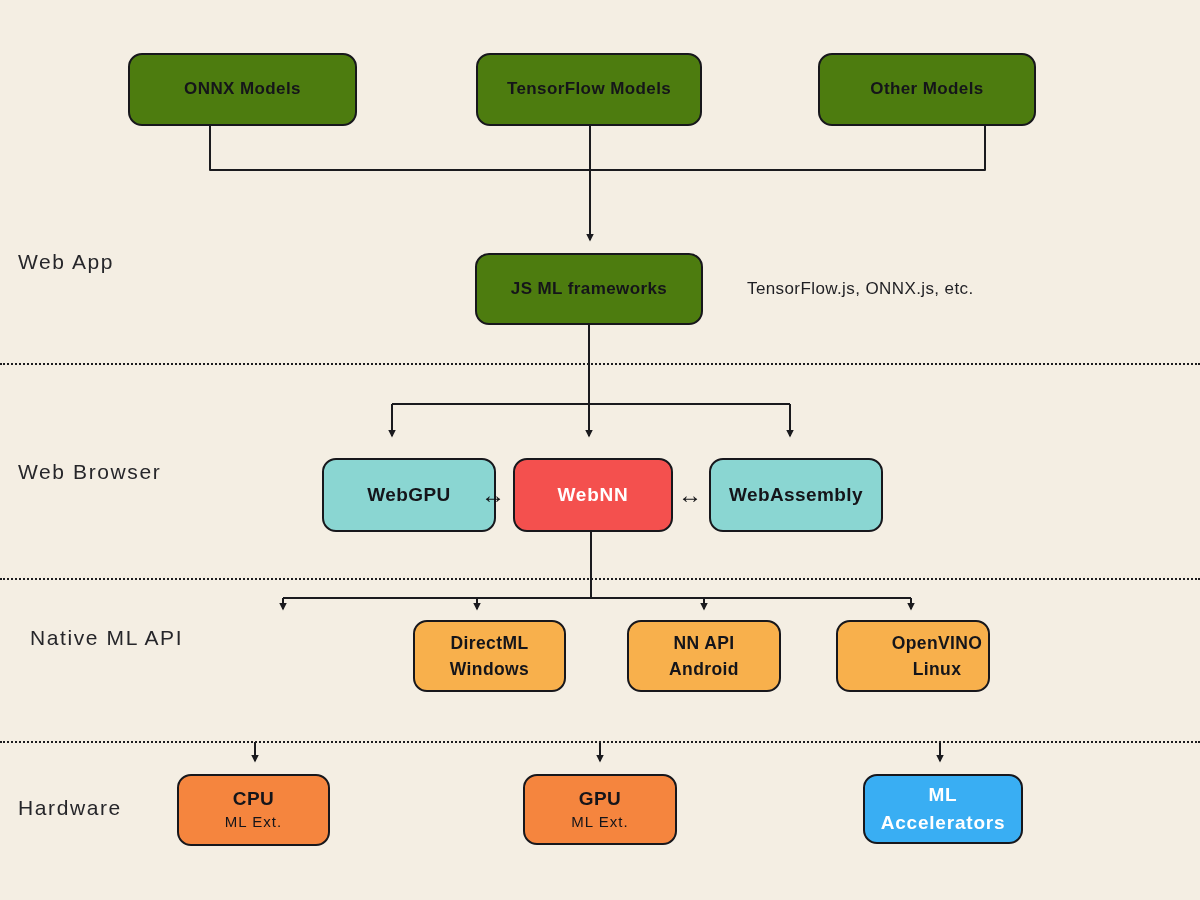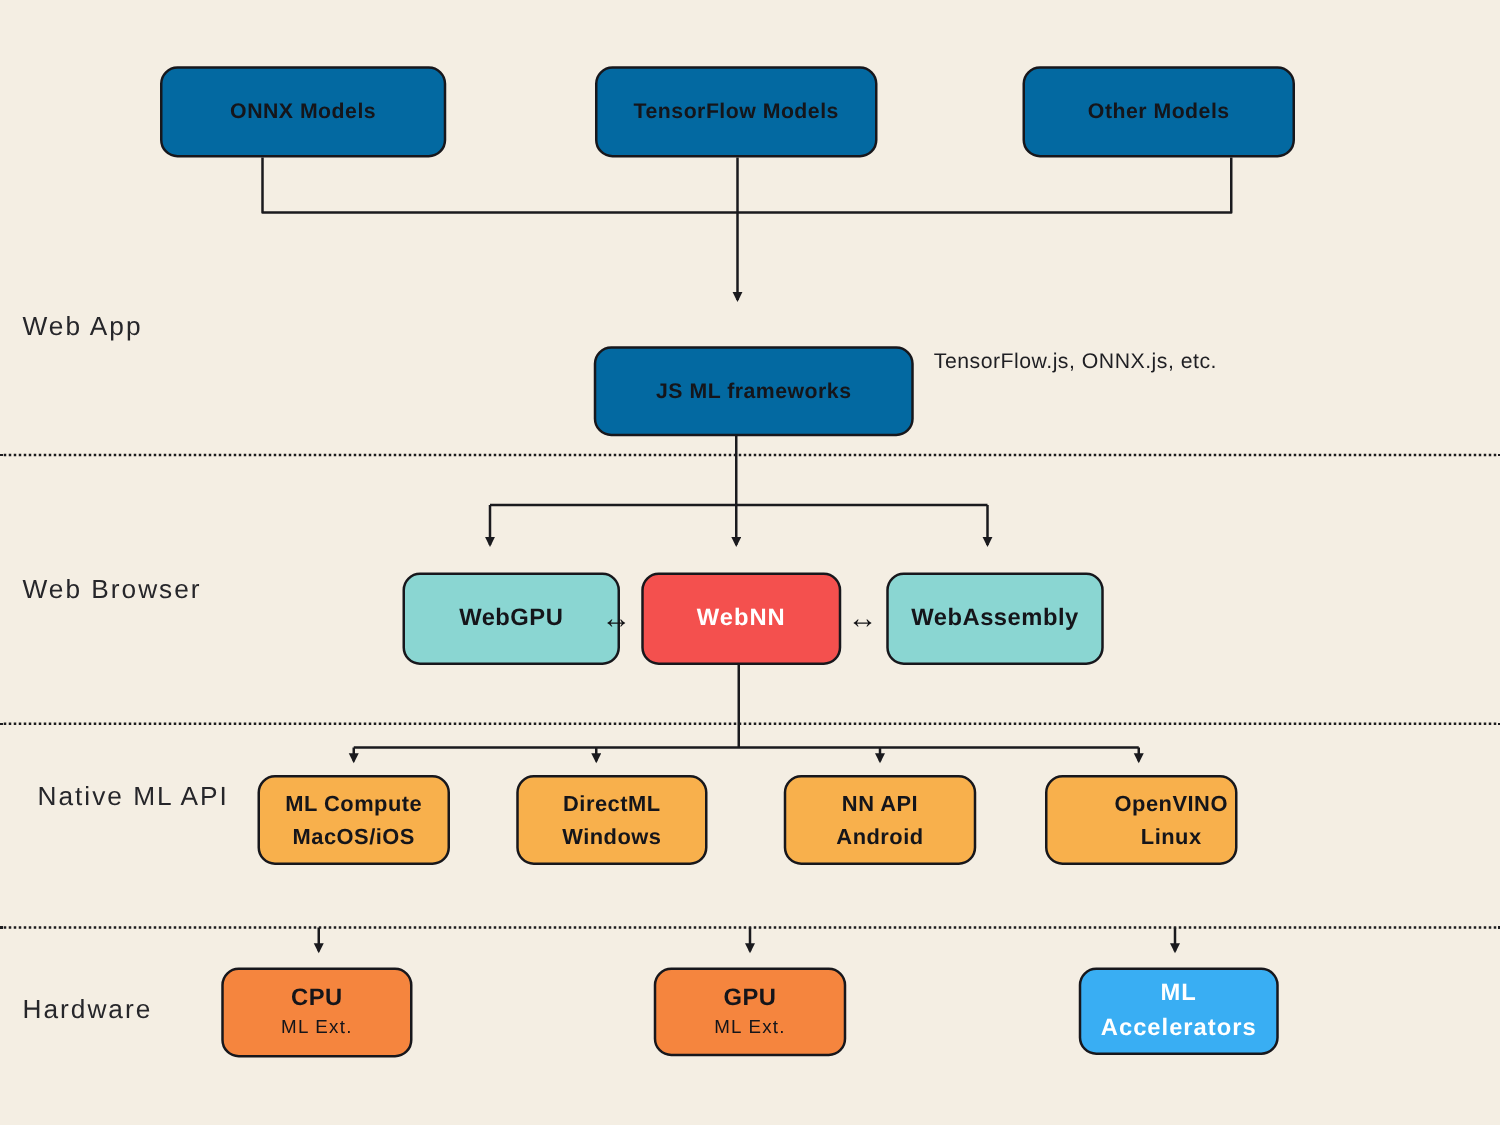--- a/index.html
+++ b/index.html
@@ -22,34 +22,34 @@
     display:flex;
     flex-direction:column;
     align-items:center;
     justify-content:center;
     text-align:center;
     color:#15151a;
     font-weight:bold;
     letter-spacing:.4px;
     line-height:1.45;
   }
-  .node.white{background:#0369a1;font-size:17px;}
+  .node.white{background:#4d7c0f;font-size:17px;}
   .node.teal{background:#8ad6d2;font-size:19px;}
   .node.red{background:#f4504e;color:#ffffff;font-size:19px;letter-spacing:.8px;}
   .node.amber{background:#f8b04c;font-size:17.5px;line-height:26px;}
   .node.orange{background:#f5853e;}
   .node.blue{background:#39aef3;color:#ffffff;font-size:19px;line-height:28px;letter-spacing:.8px;}
   .hw-main{font-size:19px;font-weight:bold;line-height:24px;}
   .hw-sub{font-size:15px;font-weight:normal;letter-spacing:1px;line-height:22px;}
 
   
   .n-onnx       {left:128px; top:53px;  width:229px; height:73px;}
   .n-tensorflow {left:476px; top:53px;  width:226px; height:73px;}
   .n-other      {left:818px; top:53px;  width:218px; height:73px;}
-  .n-jsml       {left:475px; top:253px; width:256px; height:72px; font-size:19px;margin-top:24px;}
+  .n-jsml       {left:475px; top:253px; width:228px; height:72px; font-size:19px;}
   .n-webgpu     {left:322px; top:458px; width:174px; height:74px;}
   .n-webnn      {left:513px; top:458px; width:160px; height:74px;}
   .n-webasm     {left:709px; top:458px; width:174px; height:74px;}
   .n-mlcompute  {left:206px; top:620px; width:154px; height:72px;}
   .n-directml   {left:413px; top:620px; width:153px; height:72px;}
   .n-nnapi      {left:627px; top:620px; width:154px; height:72px;}
   .n-openvino   {left:836px; top:620px; width:154px; height:72px;padding-left:48px;}
   .n-cpu        {left:177px; top:774px; width:153px; height:72px;text-align:right;}
   .n-gpu        {left:523px; top:774px; width:154px; height:71px;}
   .n-mlaccel    {left:863px; top:774px; width:160px; height:70px;}
@@ -156,24 +156,20 @@
 
   <div class="node white n-jsml">JS ML frameworks</div>
   <div class="annotation">TensorFlow.js, ONNX.js, etc.</div>
 
   <div class="node teal n-webgpu">WebGPU</div>
   <div class="node red n-webnn">WebNN</div>
   <div class="node teal n-webasm">WebAssembly</div>
   <div class="biarrow b1">↔</div>
   <div class="biarrow b2">↔</div>
 
-  <div class="node amber n-mlcompute">
-    <span>ML Compute</span>
-    <span>MacOS/iOS</span>
-  </div>
   <div class="node amber n-directml">
     <span>DirectML</span>
     <span>Windows</span>
   </div>
   <div class="node amber n-nnapi">
     <span>NN API</span>
     <span>Android</span>
   </div>
   <div class="node amber n-openvino">
     <span>OpenVINO</span>

